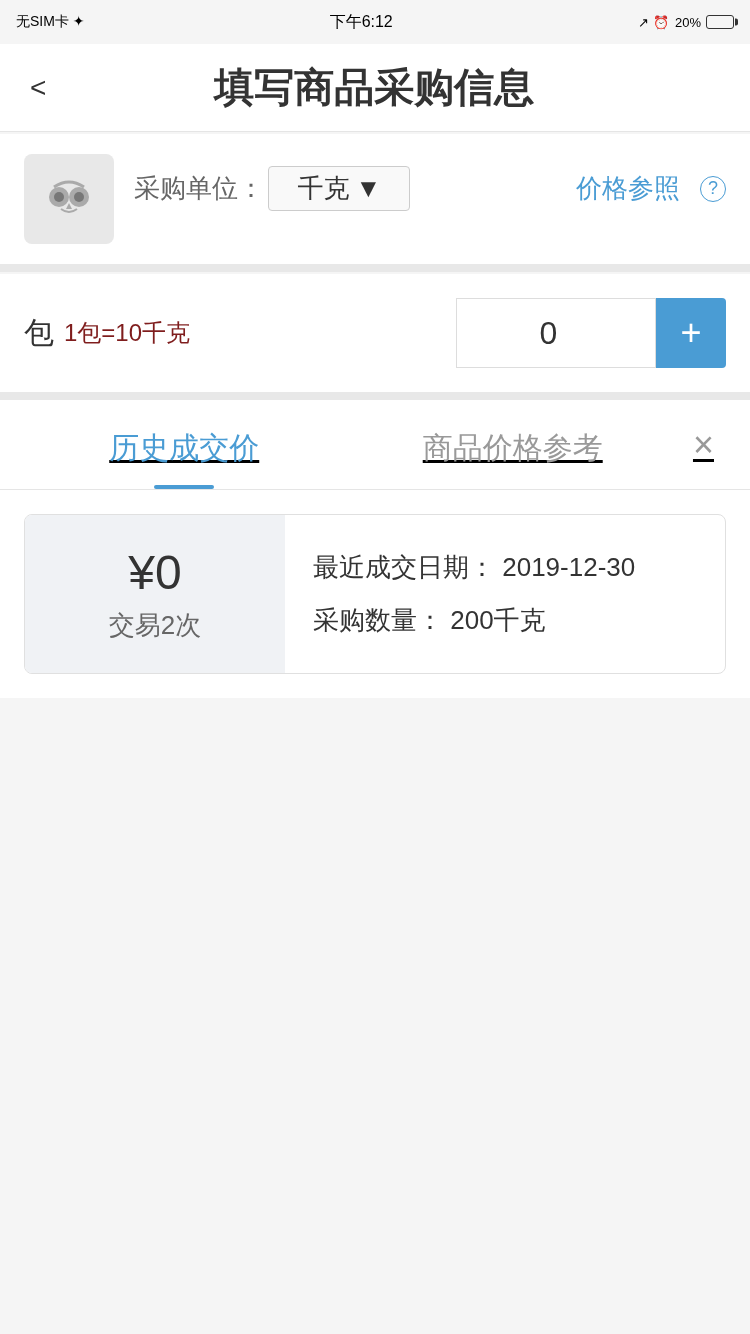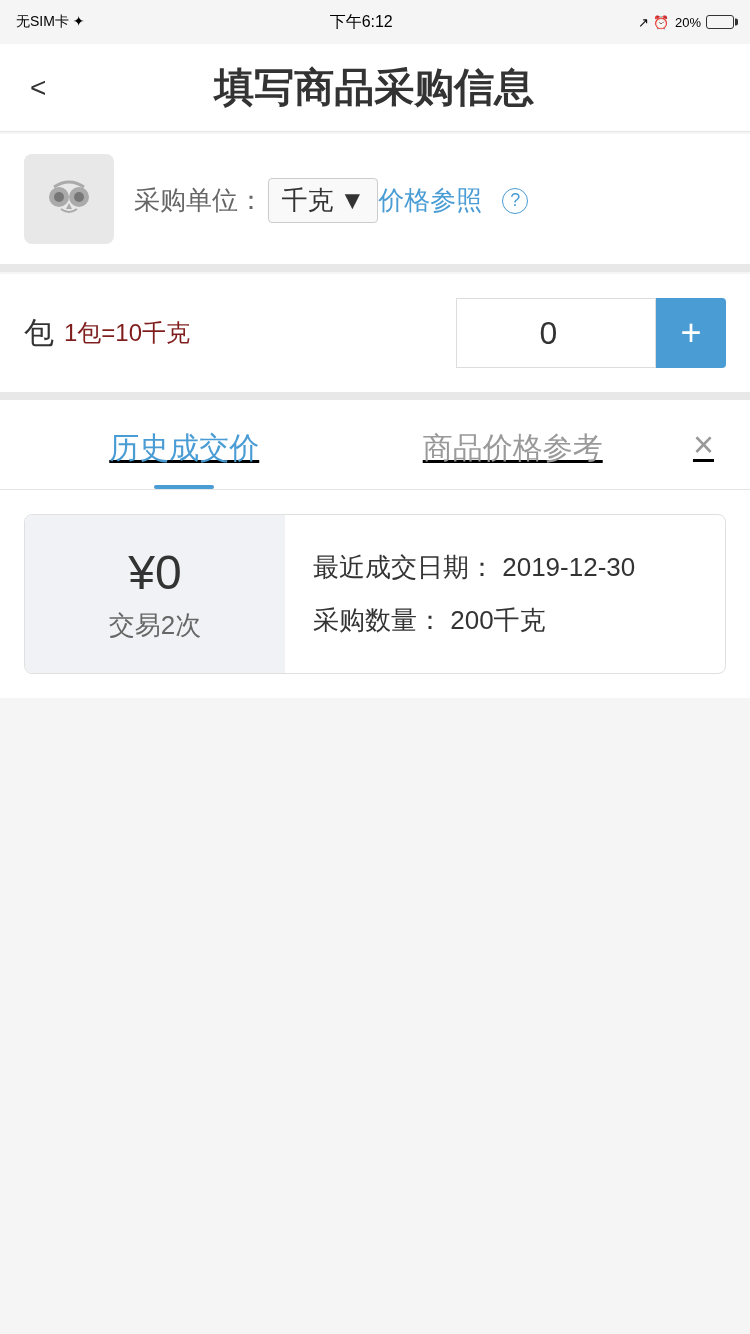--- a/index.html
+++ b/index.html
@@ -132,34 +132,34 @@
     .edit-link {
       font-size: 26px;
       color: #4a9cd4;
       display: flex;
       align-items: center;
       gap: 4px;
       cursor: pointer;
     }
     .product-unit-row {
       display: flex;
-      justify-content: flex-start;
-      align-items: center;
-      margin-top: 24px;
+      justify-content: space-between;
+      align-items: center;
+      margin-top: 12px;
     }
     .unit-label {
       font-size: 26px;
       color: #666;
     }
     .unit-select {
       display: inline-flex;
       align-items: center;
       border: 1px solid #ccc;
       border-radius: 4px;
-      padding: 4px 12px;
+      padding: 4px 28px;
       font-size: 26px;
       color: #333;
       background: #f9f9f9;
       gap: 6px;
       cursor: pointer;
     }
     .price-ref {
       font-size: 26px;
       color: #4a9cd4;
       display: flex;

